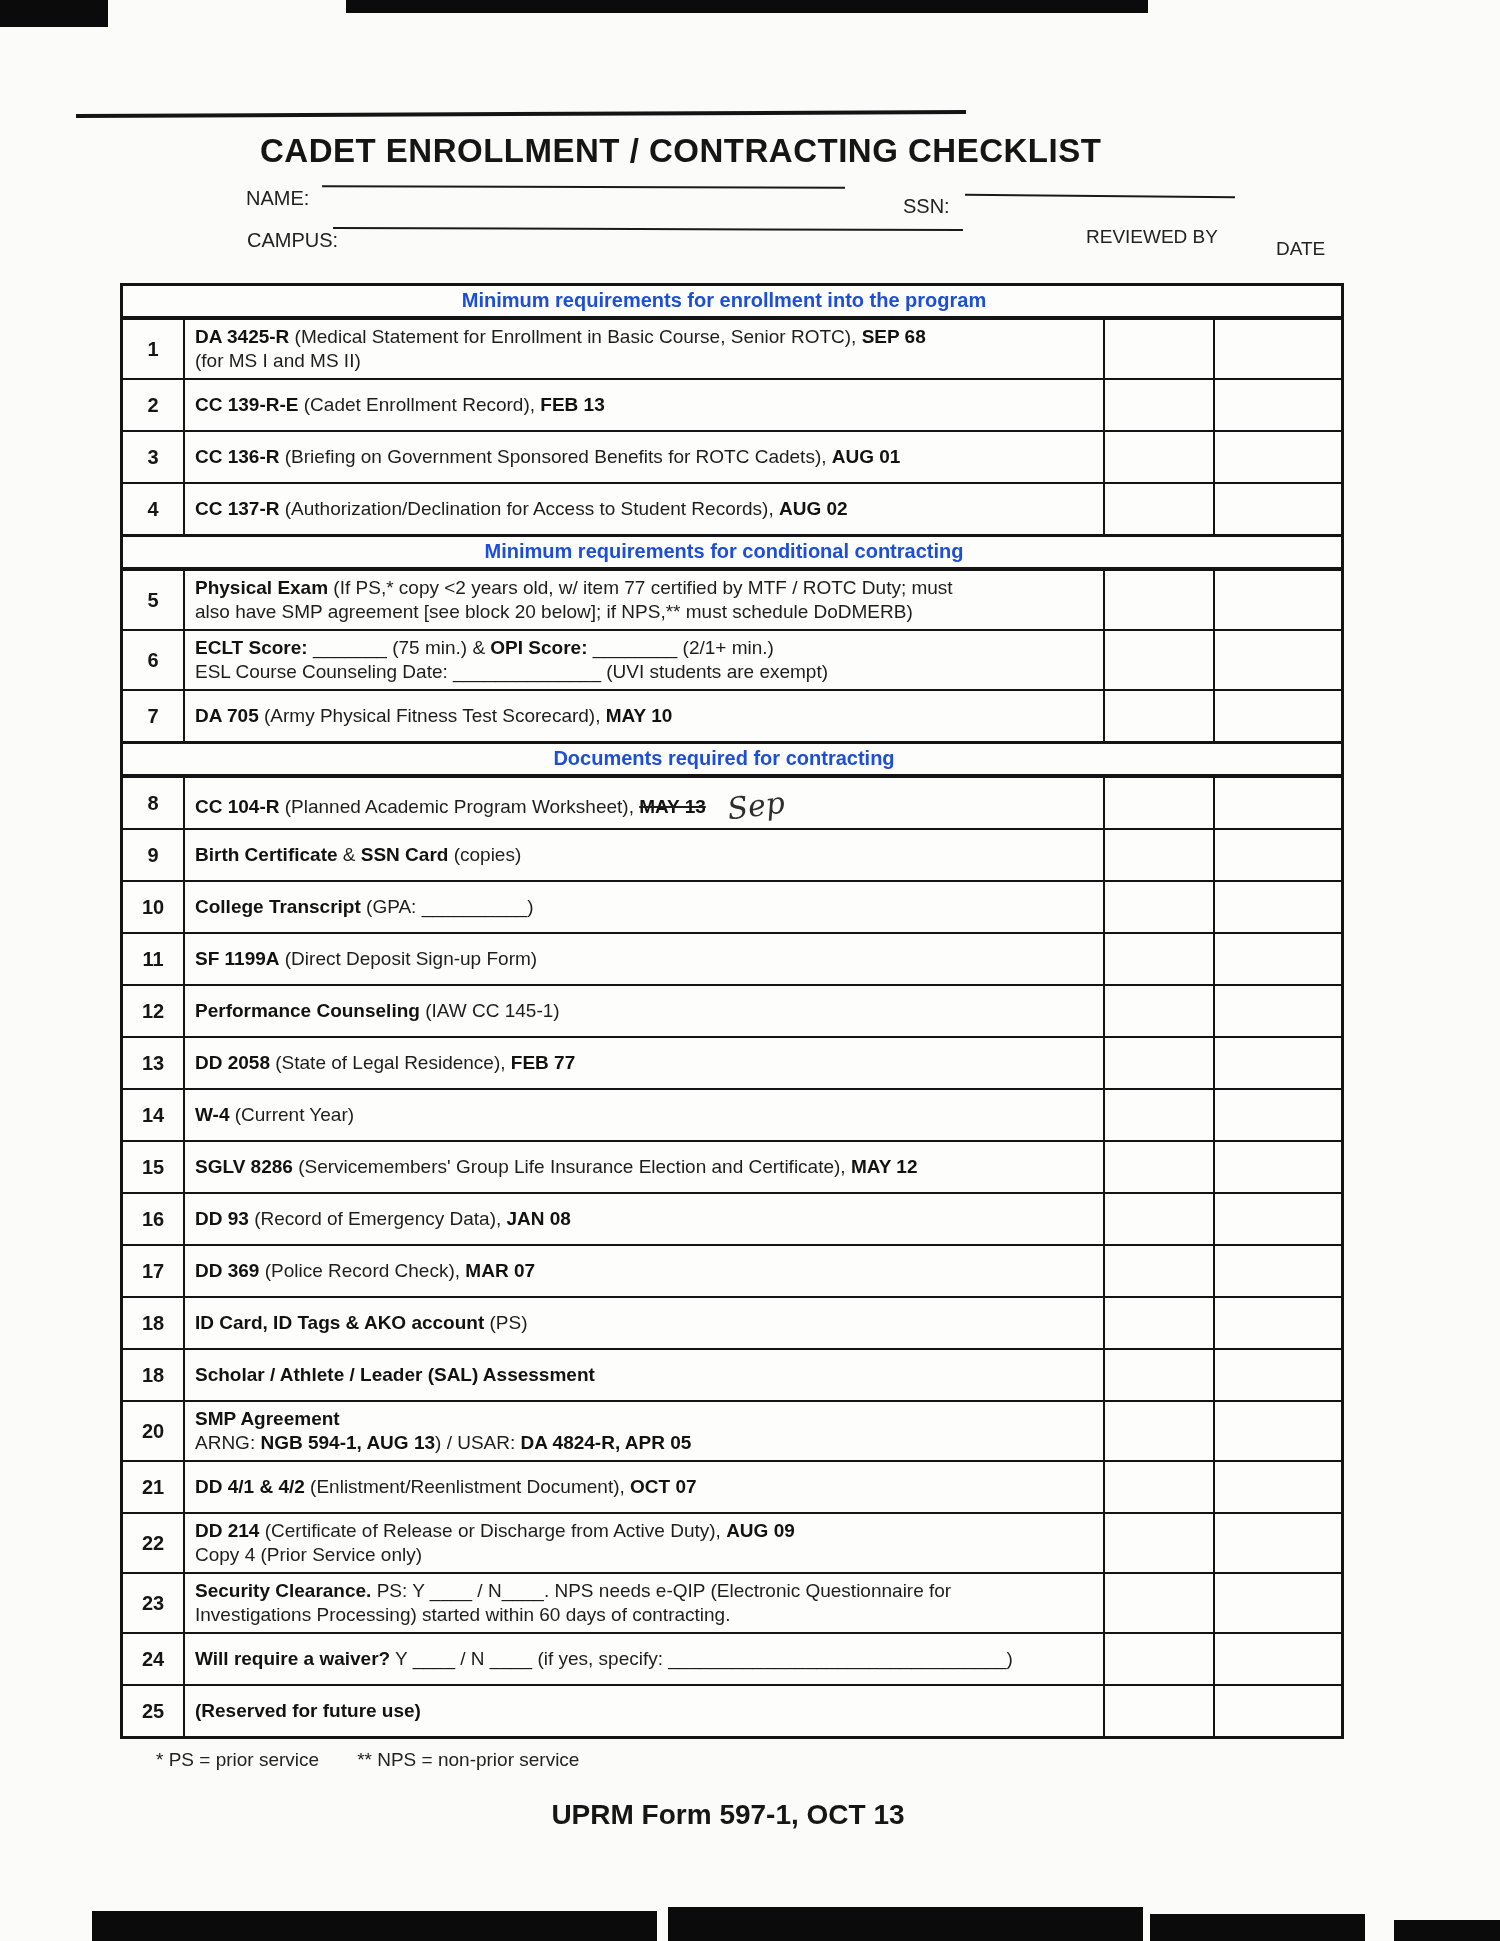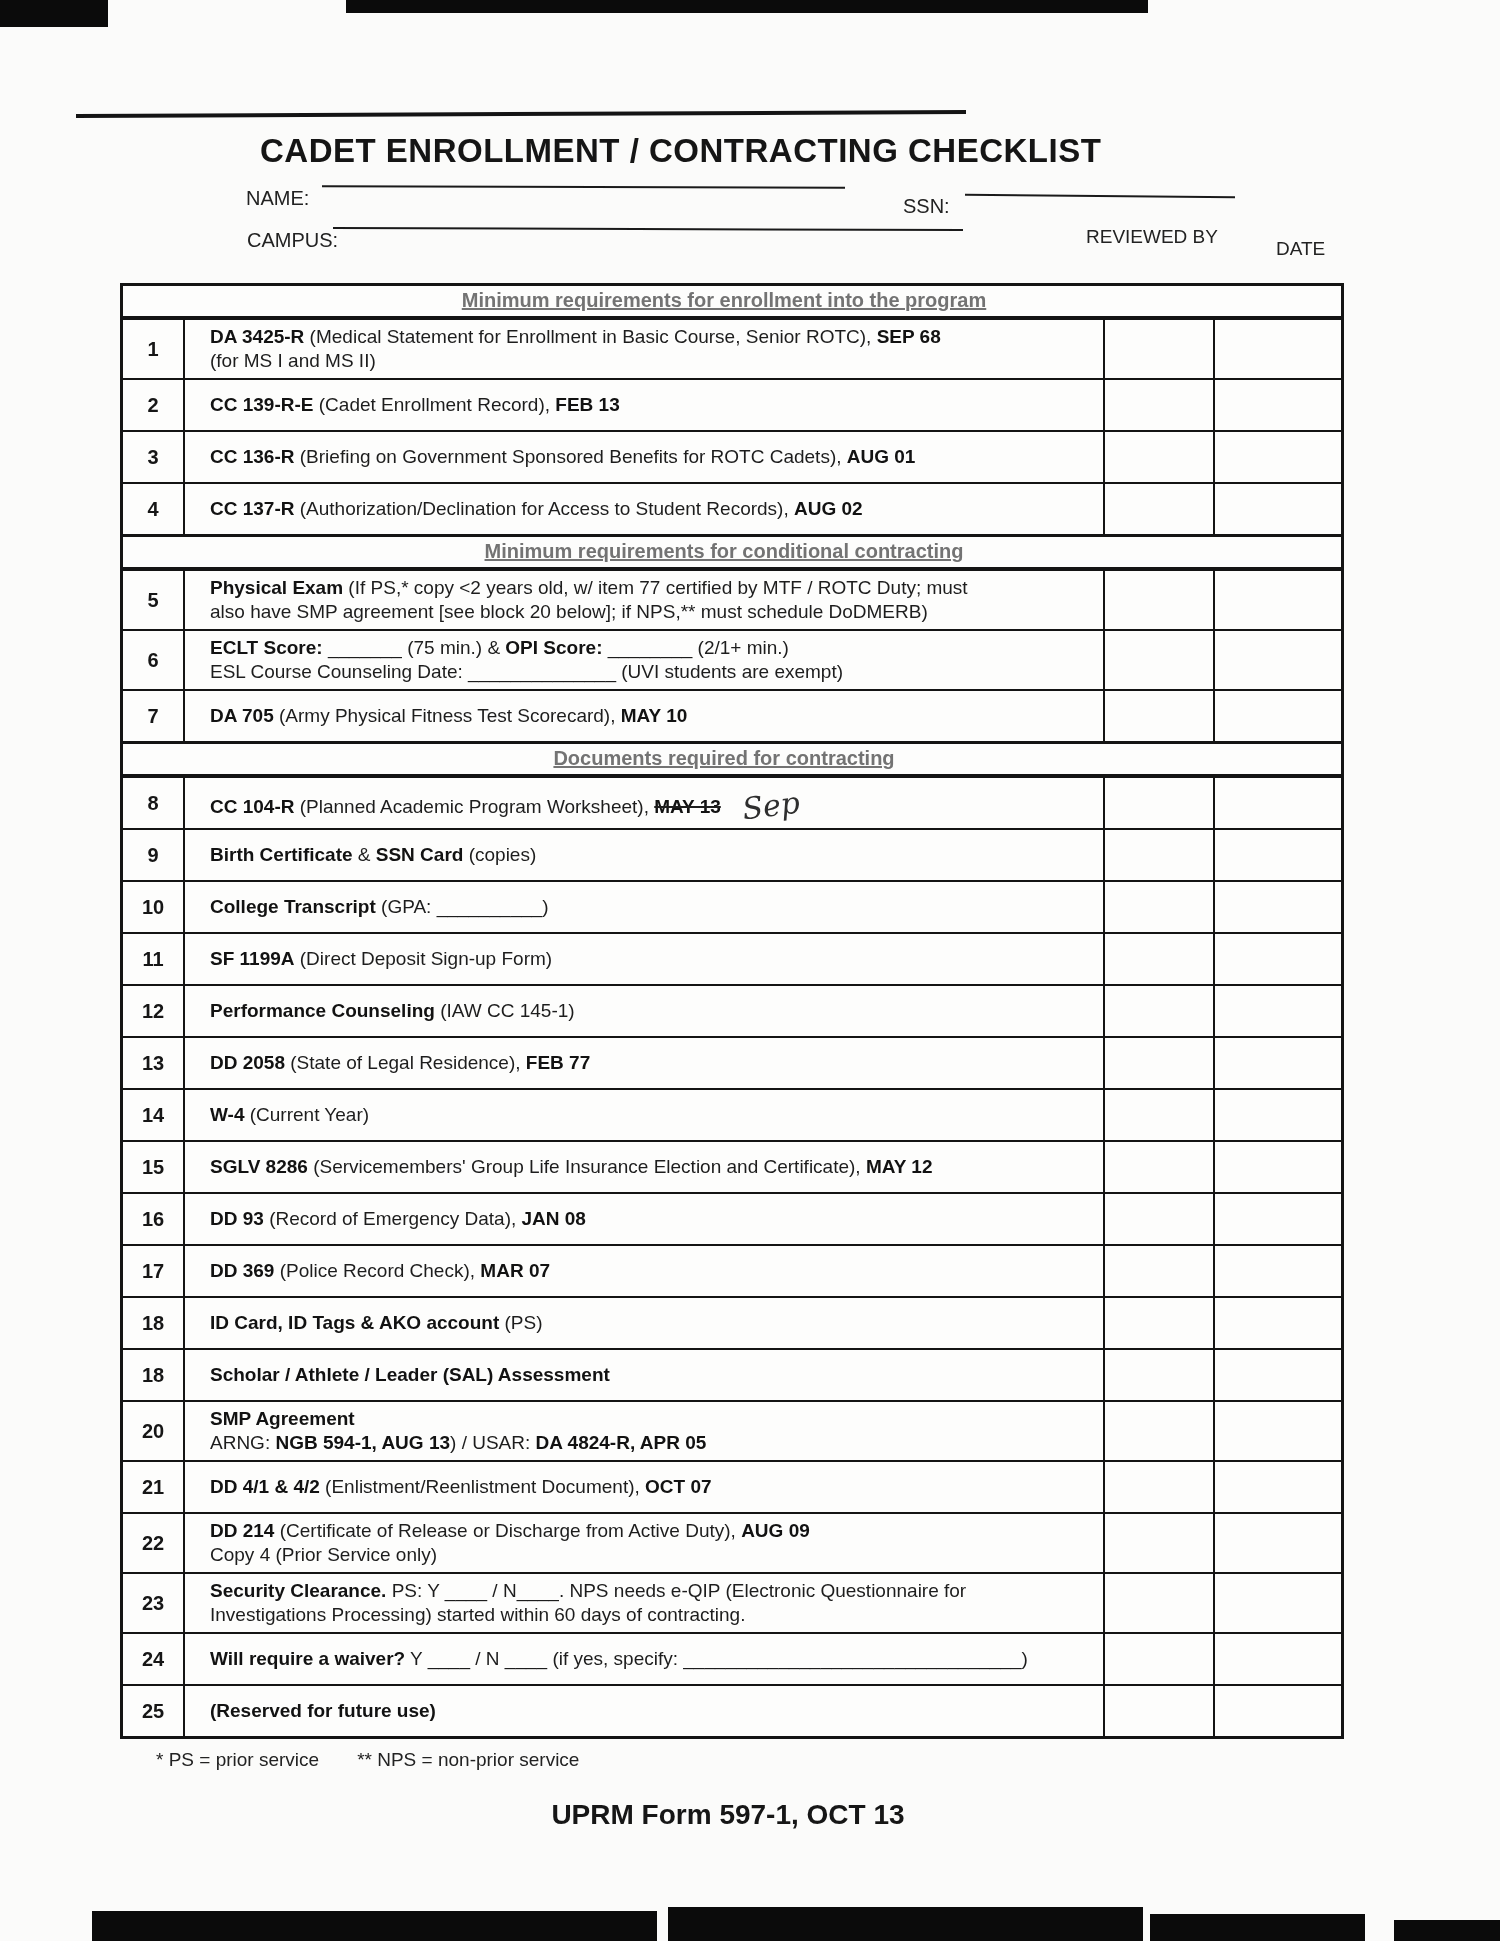--- a/index.html
+++ b/index.html
@@ -28,28 +28,28 @@
   .lbl-ssn { left:903px; top:195px; }
   .line-ssn { left:965px; top:195px; width:270px; transform:rotate(0.5deg); }
   .lbl-campus { left:247px; top:229px; }
   .line-campus { left:333px; top:228px; width:630px; transform:rotate(0.2deg); }
   .lbl-reviewed { left:1086px; top:226px; font-size:19px;text-align:right; }
   .lbl-date { left:1268px; top:238px; font-size:19px;margin-left:8px; }
 
   
   .tbl { margin:0 0 0 120px; width:1224px; border:3px solid #141414; background:#fdfdfc; }
   .sec-header { border-top:3px solid #141414; border-bottom:2px solid #141414;
-                text-align:center; font-weight:bold; font-size:20px; padding:3px 16px 4px 0; color:#737373;text-decoration:underline; }
+                text-align:center; font-weight:bold; font-size:20px; padding:3px 16px 4px 0; color:#1d4ed8; }
   .sec-header:first-child { border-top:none; }
   .row { display:flex; align-items:stretch; border-top:2px solid #141414; min-height:52px; }
   .row.tall { min-height:60px; }
   .c { display:flex; }
   .num { width:62px; border-right:2px solid #141414; align-items:center; justify-content:center;
          font-weight:bold; font-size:20px; color:#161616; }
-  .desc { flex:1; flex-direction:column; justify-content:center; padding:4px 25px; overflow:visible; }
+  .desc { flex:1; flex-direction:column; justify-content:center; padding:4px 10px; overflow:visible; }
   .desc .ln { font-size:19px; line-height:1.24; color:#1d1d1d; white-space:nowrap; }
   .desc b { color:#121212; }
   .chk1 { width:110px; border-left:2px solid #141414; }
   .chk2 { width:128px; border-left:2px solid #141414; }
   s { text-decoration:line-through; text-decoration-thickness:2px; }
   .hand { font-family:"DejaVu Serif", serif; font-style:italic; font-size:30px; font-weight:normal;
           display:inline-block; transform:rotate(-7deg) translateY(3px); margin-left:16px; color:#2e2e2e; }
 
   
   .footnote { margin:10px 0 0 156px; font-size:19px; color:#222; display:flex; gap:38px; }

